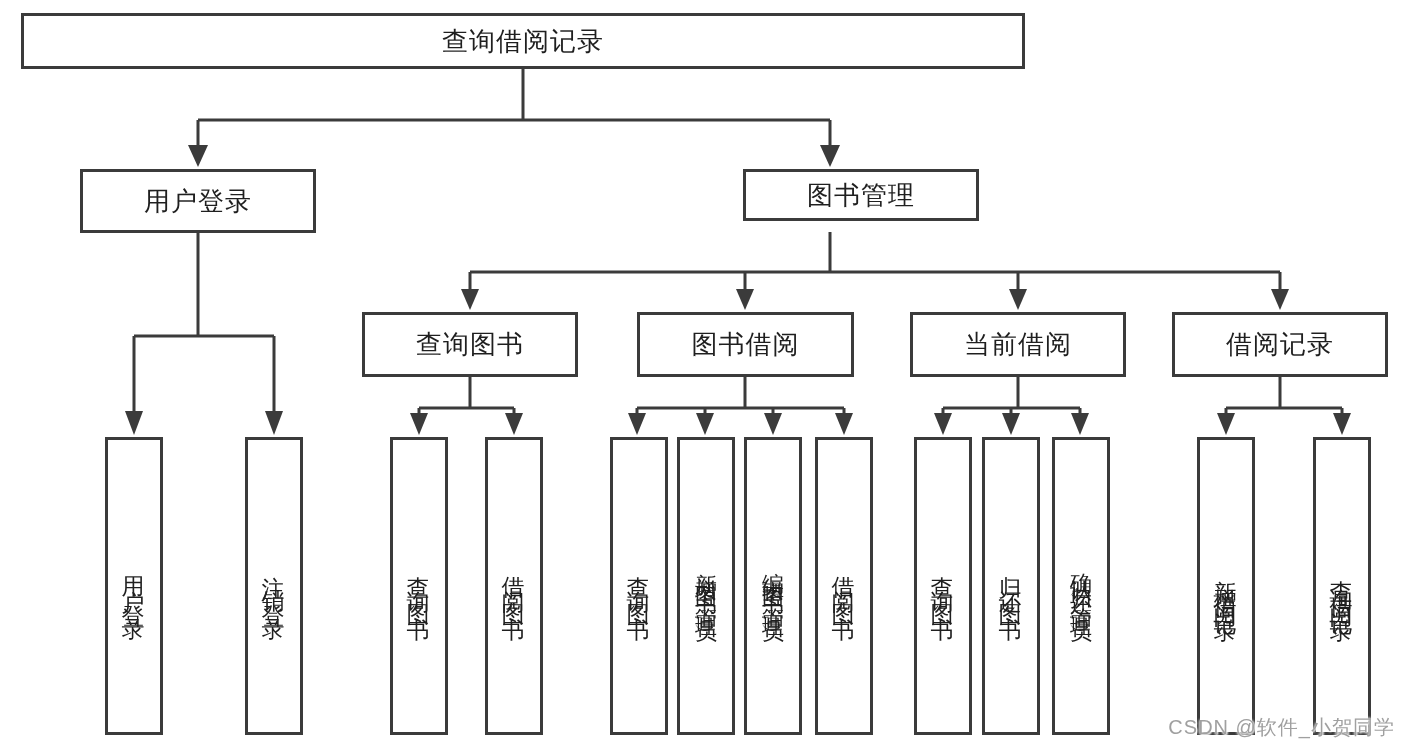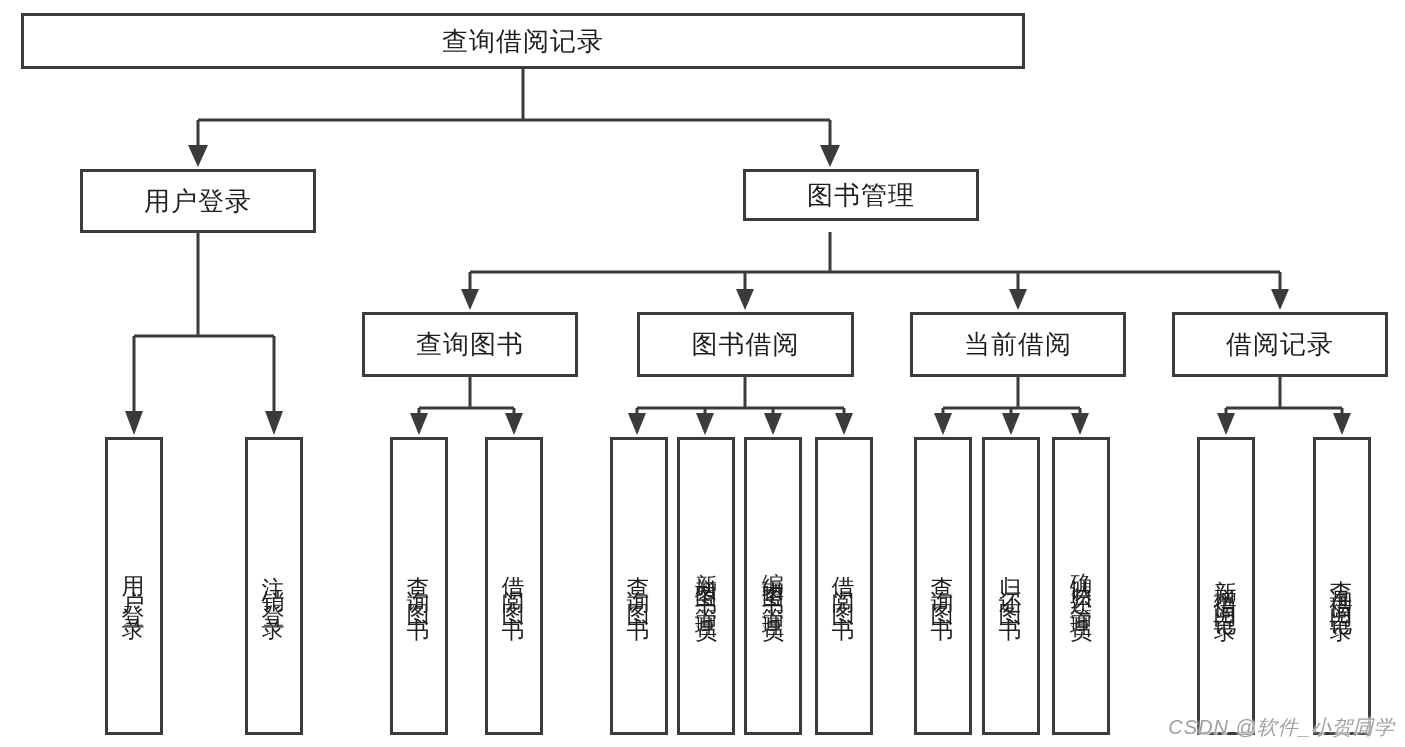--- a/index.html
+++ b/index.html
@@ -60,21 +60,20 @@
   .leaf.long .vtext { letter-spacing: 7px; font-size: 22px; }
   .watermark {
     position: absolute;
     right: 10px;
     bottom: 6px;
     font-size: 20px;
     color: #a0a0a0;
     z-index: 5;
     text-shadow: 0 0 3px #ffffff, 0 0 3px #ffffff, 1px 1px 2px #ffffff;
     letter-spacing: 1px;
-    font-style: italic;
   }
 </style>
 </head>
 <body>
 
 <div class="canvas">
 
   <svg class="connectors" viewBox="0 0 1405 747" xmlns="http://www.w3.org/2000/svg">
     <g stroke="#3b3b3b" stroke-width="3" fill="none">
 

